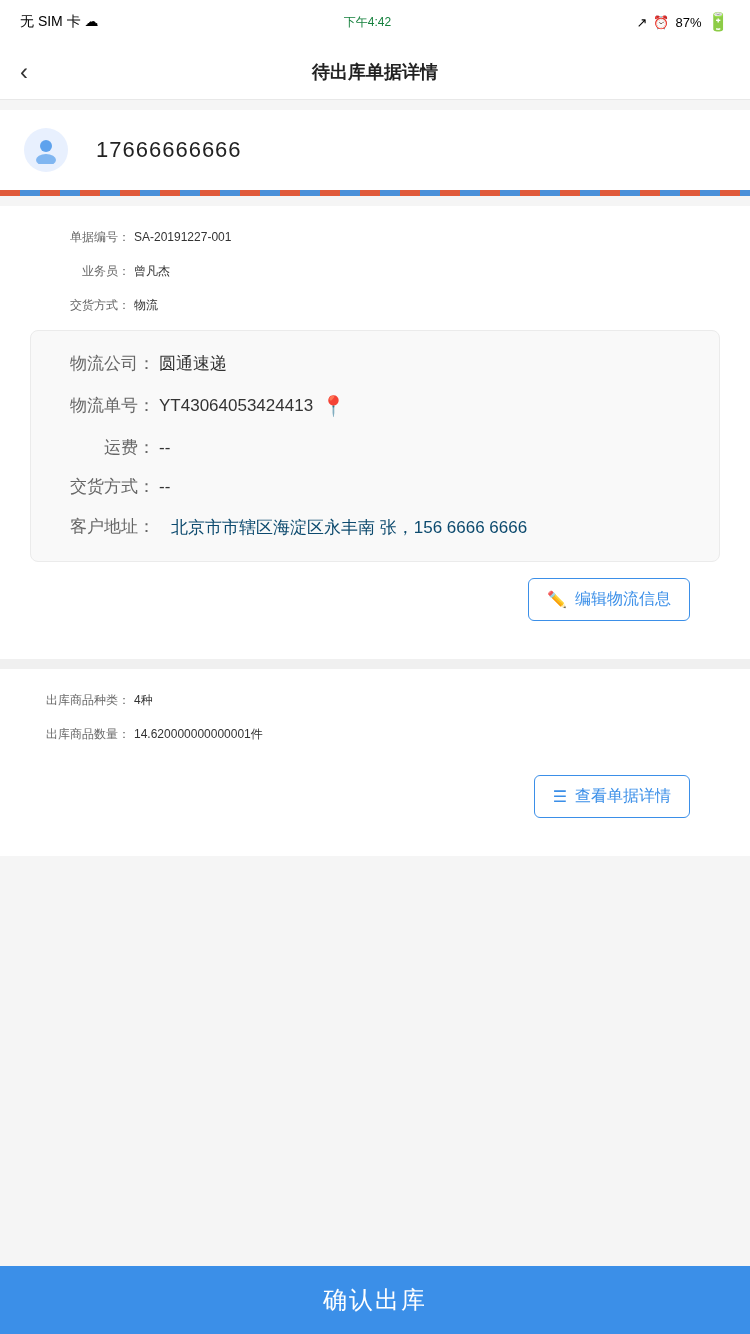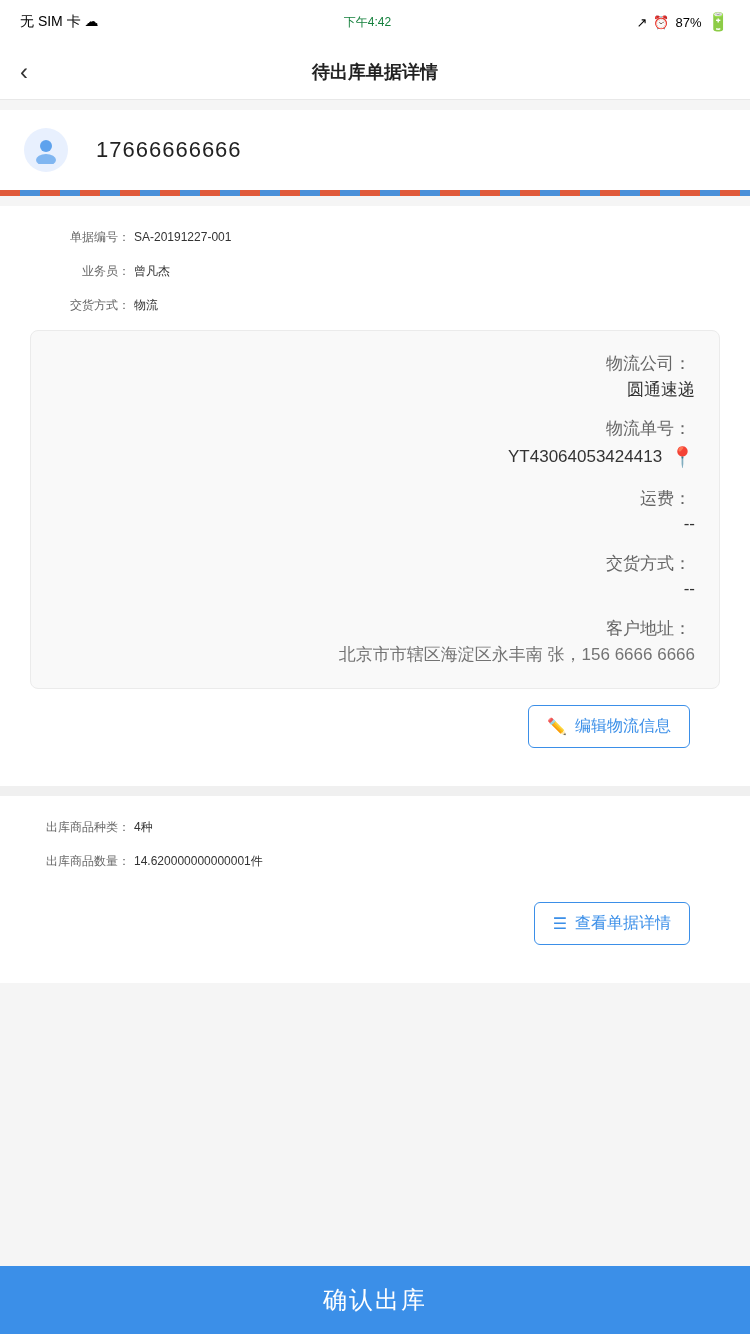--- a/index.html
+++ b/index.html
@@ -123,26 +123,25 @@
     
     .logistics-card {
       background: #f9f9f9;
       border: 1px solid #ebebeb;
       border-radius: 8px;
       margin: 10px 0 0 0;
       padding: 20px 24px;
     }
     .logistics-row {
       display: flex;
-      align-items: flex-end;
+      align-items: center;
       margin-bottom: 14px;
       font-size: 17px;
       color: #333;
       line-height: 1.5;
-      flex-direction: column;
     }
     .logistics-row:last-child { margin-bottom: 0; }
     .logistics-label {
       color: #666;
       min-width: 100px;
       text-align: right;
       flex-shrink: 0;
       margin-right: 4px;
     }
     .logistics-value {
@@ -150,23 +149,24 @@
       flex: 1;
       display: flex;
       align-items: center;
       gap: 8px;
     }
     .location-icon {
       color: #3b8fe8;
       font-size: 20px;
     }
     .address-value {
-      color: #737373;
+      color: #0c4a6e;
       flex: 1;
       line-height: 1.6;
+      margin-left: 12px;
     }
 
     
     .btn-edit-logistics {
       display: flex;
       justify-content: flex-end;
       padding: 16px 30px 16px 0;
       background: #fff;
     }
     .btn-edit {

